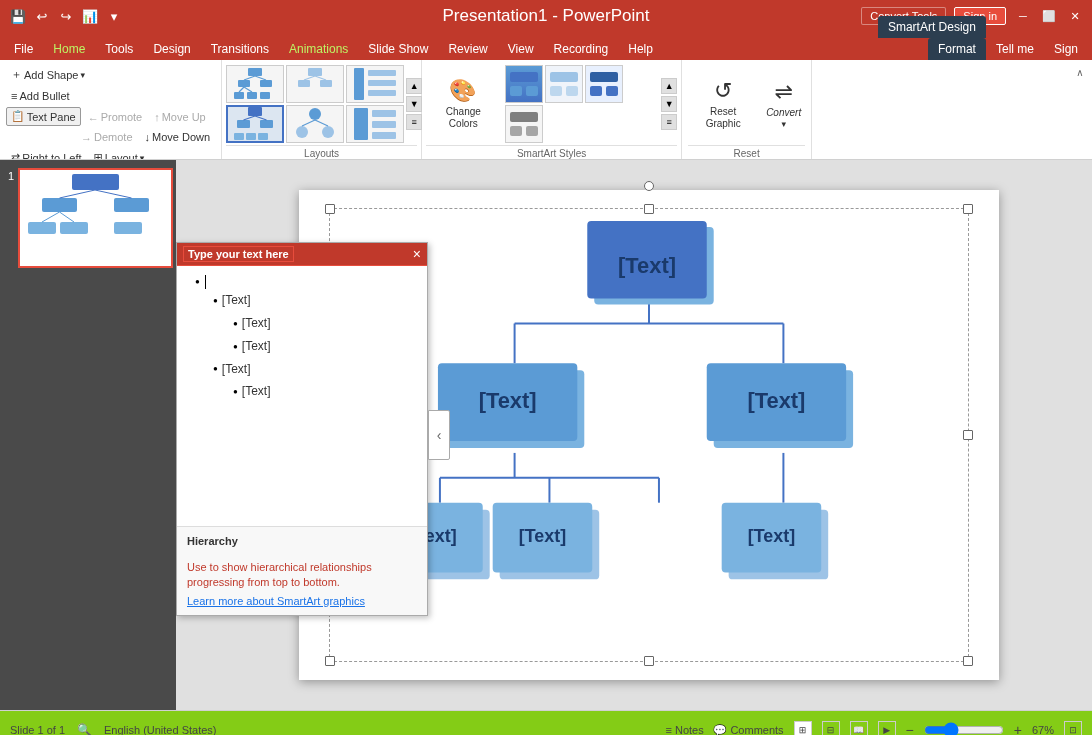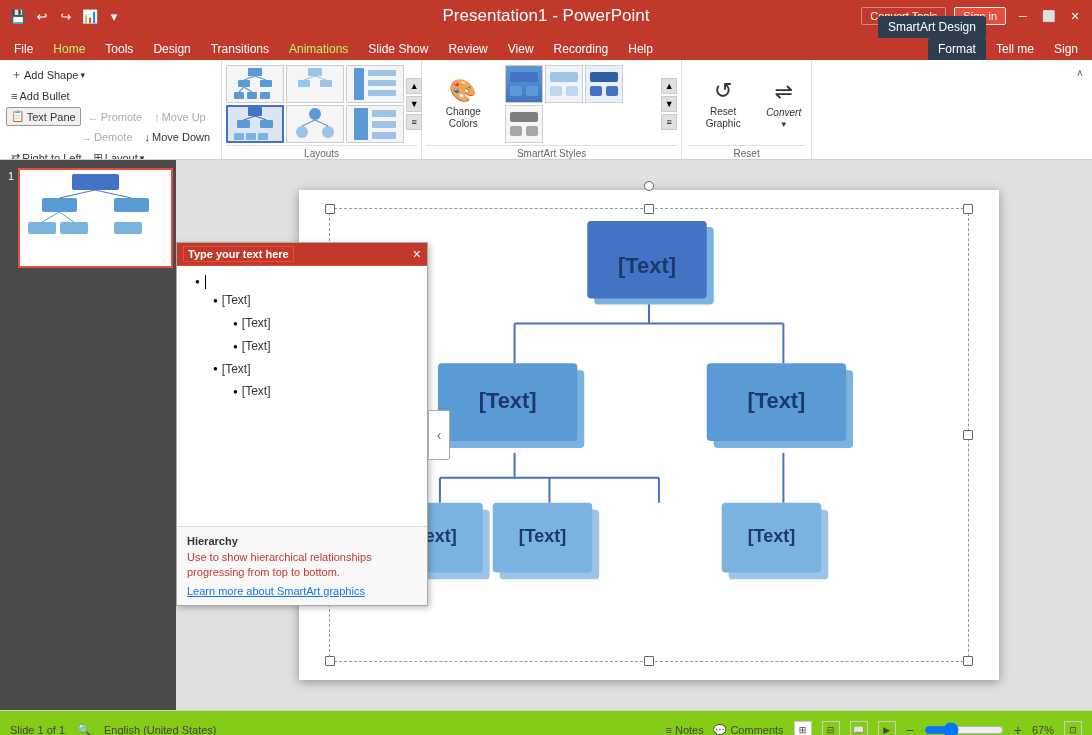--- a/index.html
+++ b/index.html
@@ -326,21 +326,21 @@
           <span style="font-size:8px;">●</span>
           <span style="color:#333;">[Text]</span>
         </div>
         <div style="display:flex; align-items:center; gap:4px; margin-left:44px;">
           <span style="font-size:8px;">●</span>
           <span style="color:#333;">[Text]</span>
         </div>
       </div>
       <div style="background:#f8f8f8; border-top:1px solid #ddd; padding:8px 10px;">
         <div style="font-weight:bold; font-size:11px; color:#333;">Hierarchy</div>
-        <div style="color:#c0392b; font-size:11px; margin-top:3px; line-height:1.4;">Use to show hierarchical relationships progressing from top to bottom.</div>
+        <div style="color:#c0392b; font-size:11px; margin-top:13px; line-height:1.4;">Use to show hierarchical relationships progressing from top to bottom.</div>
         <div style="color:#1a73e8; text-decoration:underline; font-size:11px; margin-top:4px; cursor:pointer;">Learn more about SmartArt graphics</div>
       </div>
     </div>
 
     <div style="position:absolute; left:252px; top:50%; transform:translateY(-50%); z-index:11; width:22px; height:50px; background:white; border:1px solid #aaa; display:flex; align-items:center; justify-content:center; cursor:pointer; font-size:14px; color:#666; border-radius:0 2px 2px 0;">‹</div>
 
     <div style="background:white; width:700px; height:490px; position:relative; box-shadow:0 2px 10px rgba(0,0,0,0.35); margin-left:30px;">
 
       <div style="position:absolute; top:18px; left:30px; right:30px; bottom:18px; border:1px dashed #999;">
         

